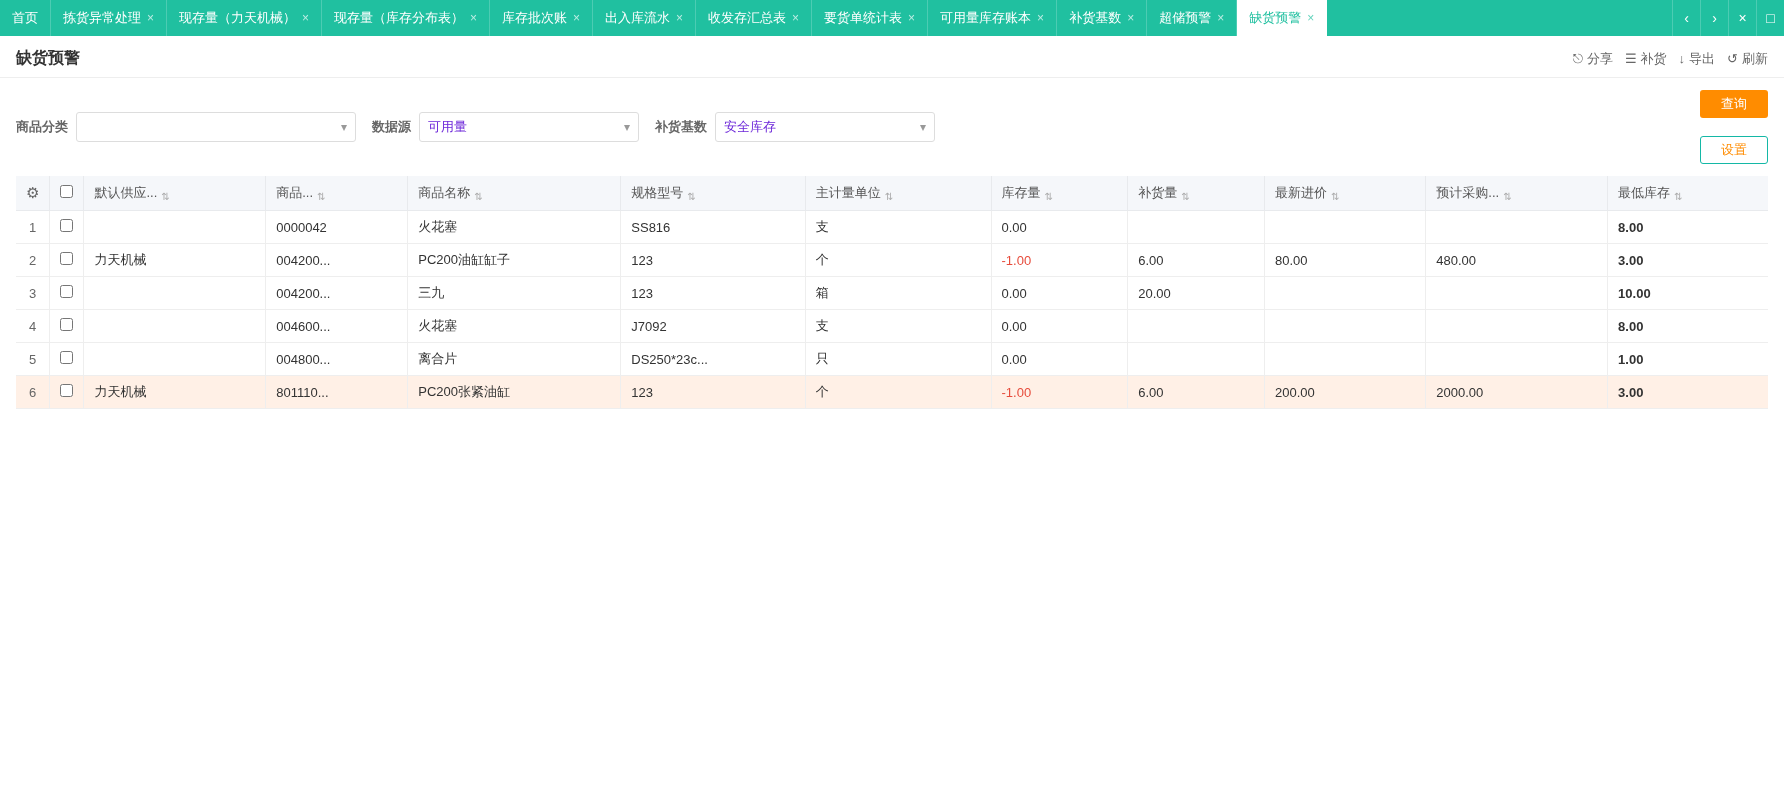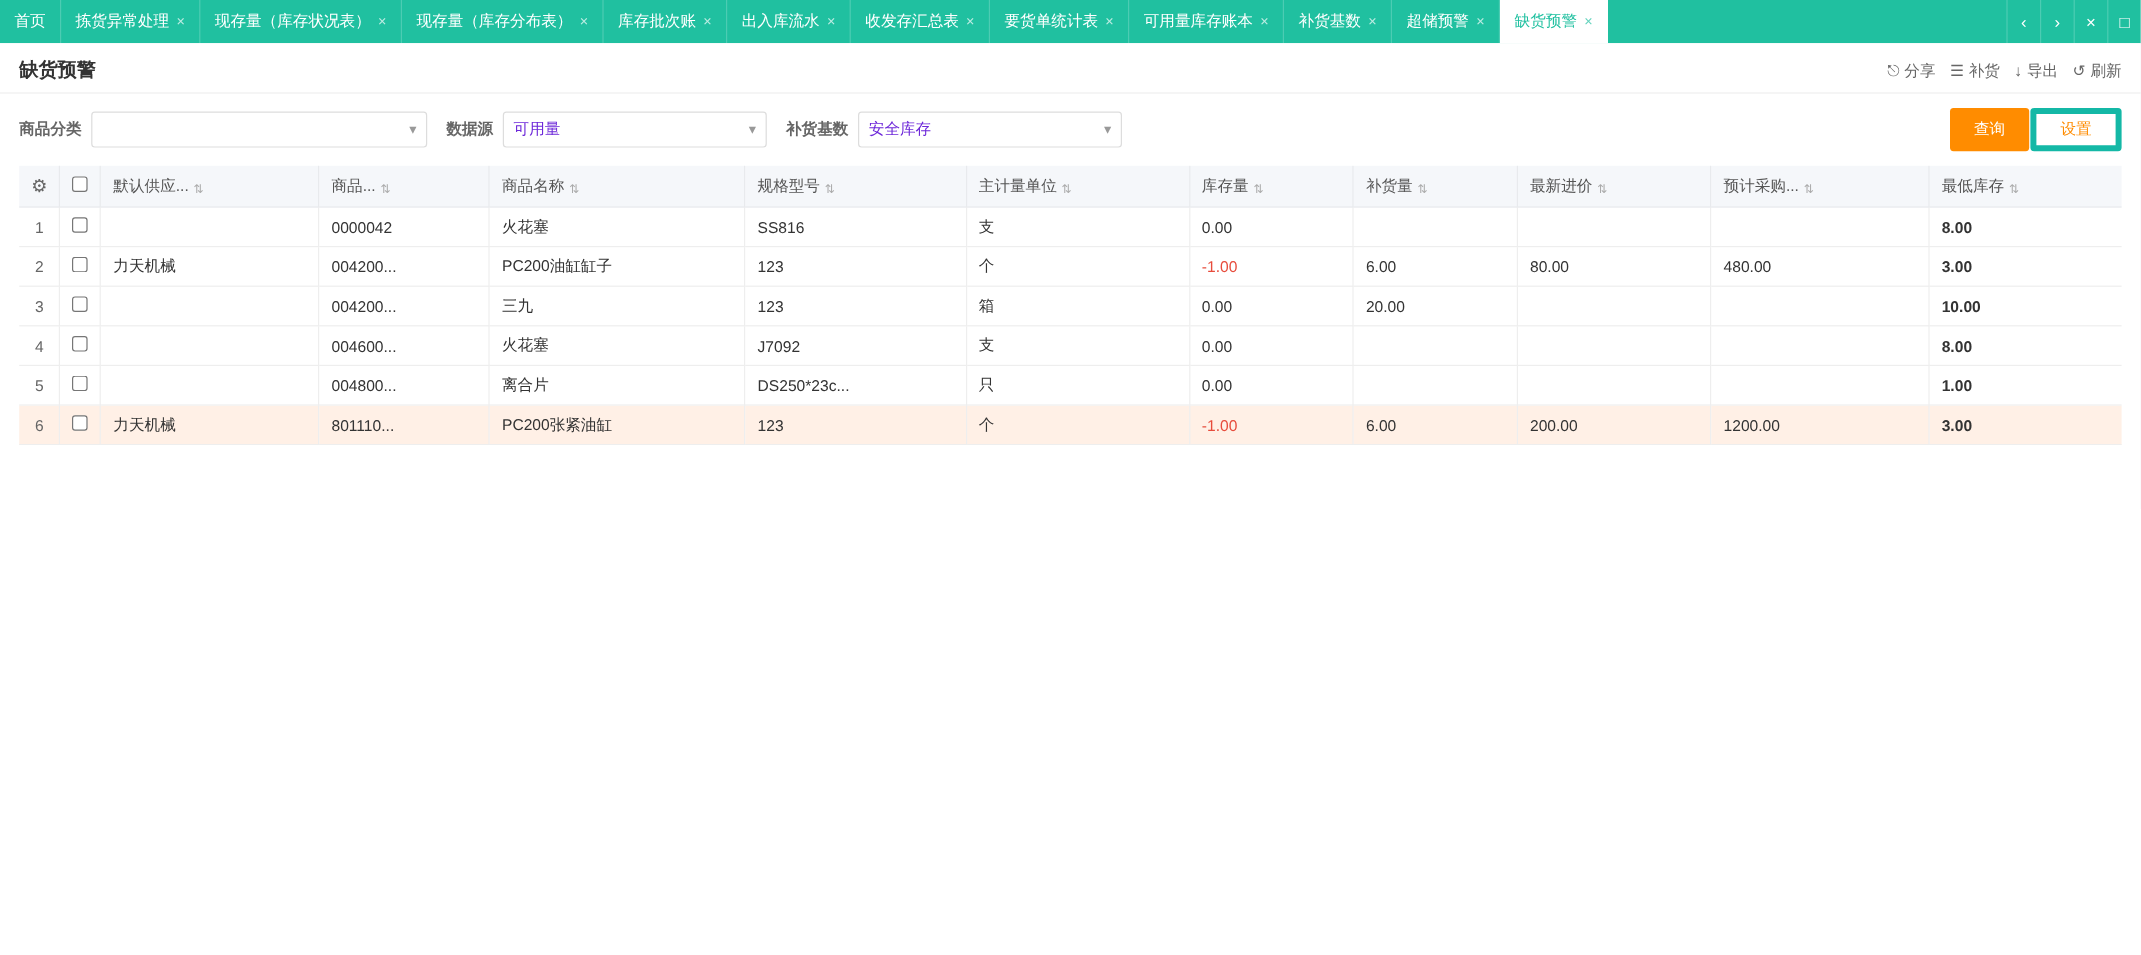--- a/index.html
+++ b/index.html
@@ -122,38 +122,38 @@
       font-size: 13px;
       color: #6d28d9;
     }
     .filter-select .chevron {
       color: #999;
       font-size: 12px;
     }
     .filter-actions {
       margin-left: auto;
       display: flex;
-      flex-direction: row;
-      gap: 1px;
+      flex-direction: column;
+      gap: 18px;
       padding-left: 44px;
     }
     .btn-query {
       background: #ff8c00;
       color: #fff;
       border: none;
       border-radius: 3px;
       padding: 5px 20px;
       cursor: pointer;
       font-size: 13px;
       white-space: nowrap;
     }
     .btn-settings {
       background: #fff;
       color: #ff8c00;
-      border: 5px solid #14b8a6;
+      border: 1px solid #14b8a6;
       border-radius: 3px;
       padding: 4px 20px;
       cursor: pointer;
       font-size: 13px;
       white-space: nowrap;
     }
 
     
     .table-container {
       padding: 0 16px;
@@ -204,21 +204,21 @@
 
 <div class="tab-bar">
   <div class="tab-item">
     <span>首页</span>
   </div>
   <div class="tab-item">
     <span>拣货异常处理</span>
     <span class="tab-close">×</span>
   </div>
   <div class="tab-item">
-    <span>现存量（库存状况表）</span>
+    <span>现存量（力天机械）</span>
     <span class="tab-close">×</span>
   </div>
   <div class="tab-item">
     <span>现存量（库存分布表）</span>
     <span class="tab-close">×</span>
   </div>
   <div class="tab-item">
     <span>库存批次账</span>
     <span class="tab-close">×</span>
   </div>
@@ -469,20 +469,20 @@
       <input type="checkbox" style="">
     </td>
     <td>力天机械</td>
     <td>801110...</td>
     <td>PC200张紧油缸</td>
     <td>123</td>
     <td>个</td>
     <td class="negative" style="color: rgb(231, 76, 60);">-1.00</td>
     <td>6.00</td>
     <td>200.00</td>
-    <td>1200.00</td>
+    <td>2000.00</td>
     <td>3.00</td>
   </tr>
         </tbody>
     </table>
   </div>
 
 </div>
 
 </body></html>

